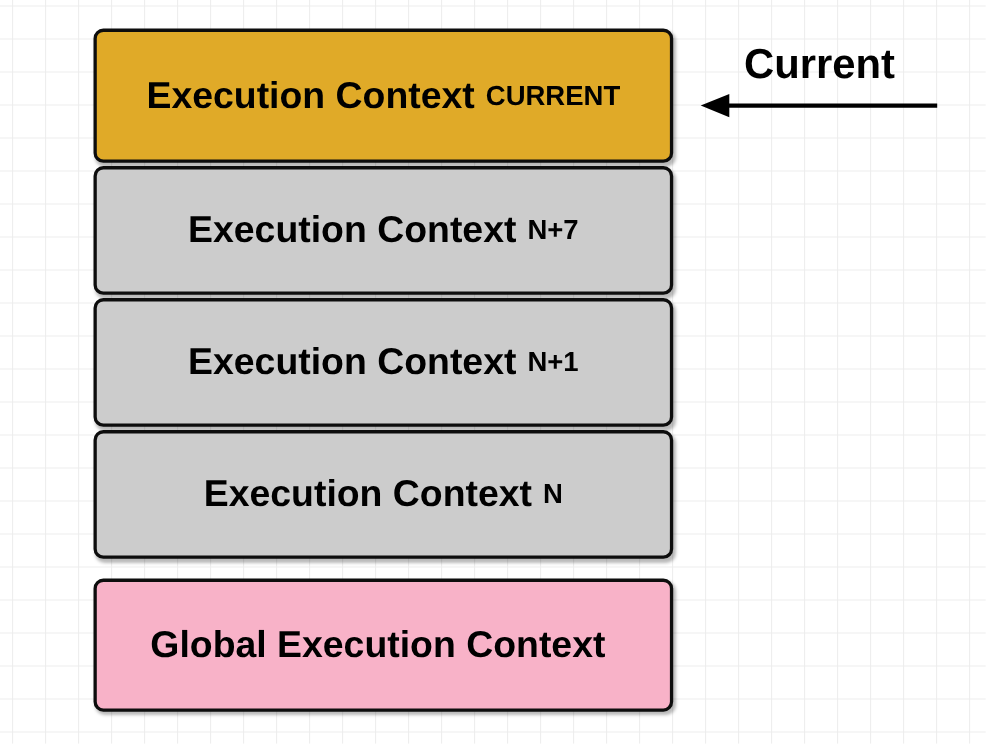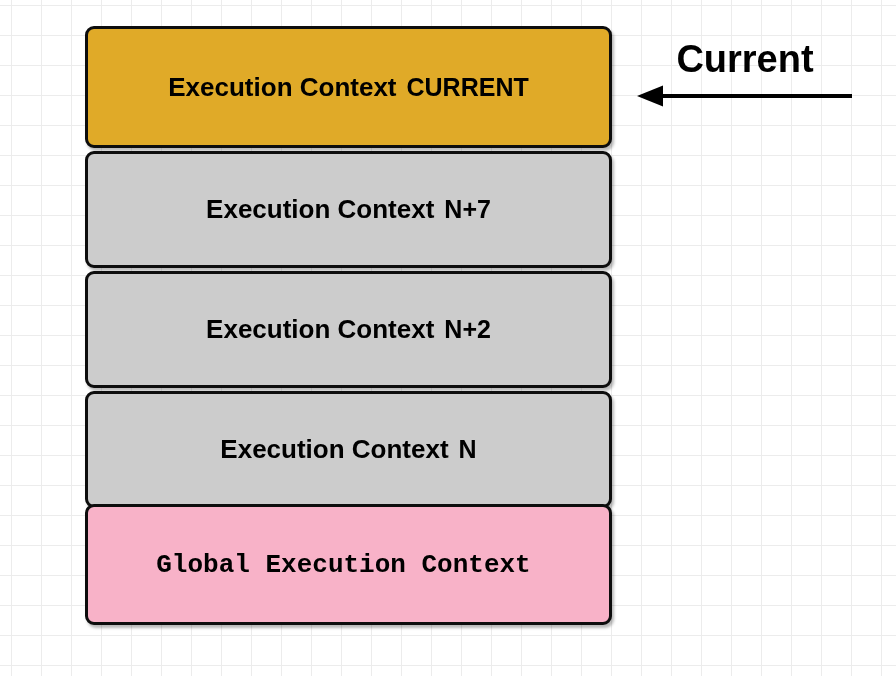--- a/index.html
+++ b/index.html
@@ -24,21 +24,21 @@
     border: 3px solid #0d0d0d;
     border-radius: 9px;
     box-shadow: 2px 3px 3px rgba(0,0,0,0.28);
     display: flex;
     align-items: center;
     justify-content: center;
     color: #000000;
     white-space: nowrap;
   }
   .ec-label {
-    font-size: 26px;
+    font-size: 34px;
     font-weight: bold;
   }
   .ec-suffix {
     font-size: 25px;
     font-weight: bold;
     margin-left: 10px;
   }
   .current-label {
     position: absolute;
     left: 637px;
@@ -65,29 +65,29 @@
     <span class="ec-suffix">CURRENT</span>
   </div>
 
   <div class="ec-box" style="top: 151px; height: 117px; background-color: rgb(204, 204, 204);">
     <span class="ec-label">Execution Context</span>
     <span class="ec-suffix">N+7</span>
   </div>
 
   <div class="ec-box" style="top: 271px; height: 117px; background-color: rgb(204, 204, 204);">
     <span class="ec-label">Execution Context</span>
-    <span class="ec-suffix">N+2</span>
+    <span class="ec-suffix">N+1</span>
   </div>
 
   <div class="ec-box" style="top: 391px; height: 117px; background-color: rgb(204, 204, 204);">
     <span class="ec-label">Execution Context</span>
     <span class="ec-suffix">N</span>
   </div>
 
-  <div class="ec-box" style="top: 504px; height: 121px; background-color: rgb(248, 178, 200); font-family: Liberation Mono, monospace;">
+  <div class="ec-box" style="top: 526px; height: 121px; background-color: rgb(248, 178, 200);">
     <span class="ec-label">Global Execution Context</span>
     <span class="ec-suffix"></span>
   </div>
 
   <div class="current-label">Current</div>
 
   <svg class="current-arrow" width="226" height="32" viewBox="0 0 226 32">
     <line x1="27" y1="16" x2="222" y2="16" stroke="#000000" stroke-width="4"></line>
     <polygon points="7,16 33,5.5 33,26.5" fill="#000000"></polygon>
   </svg>

